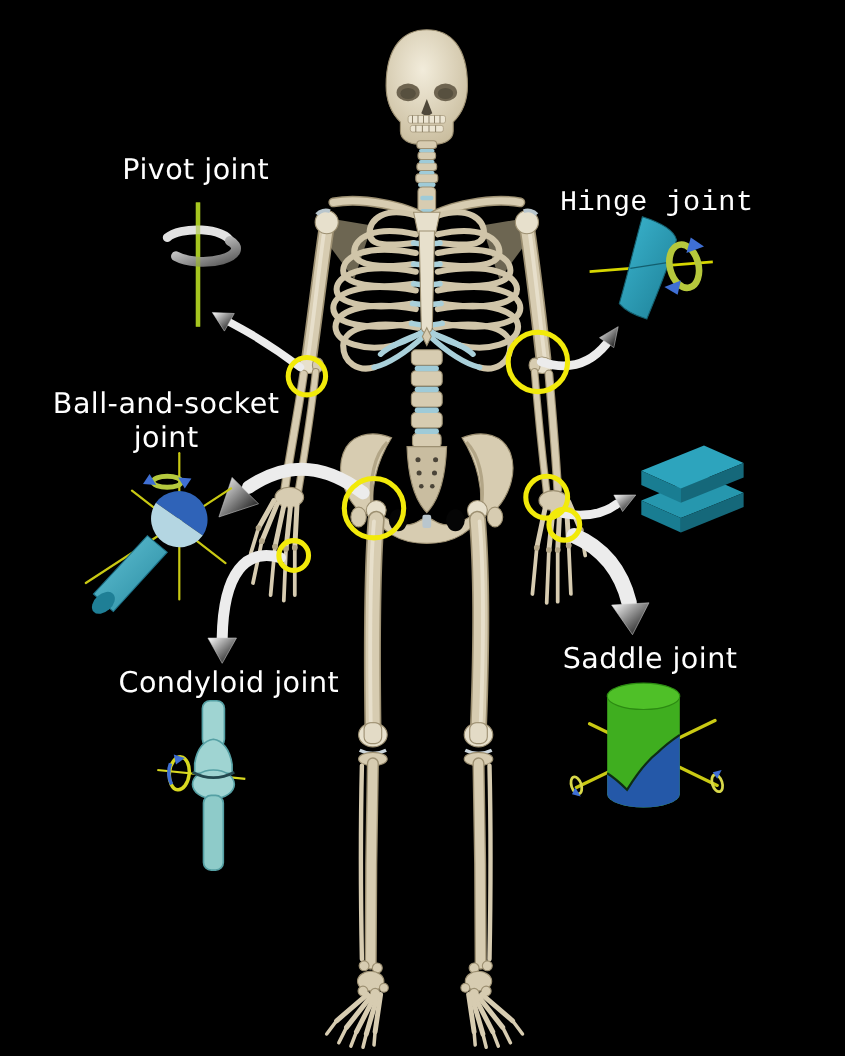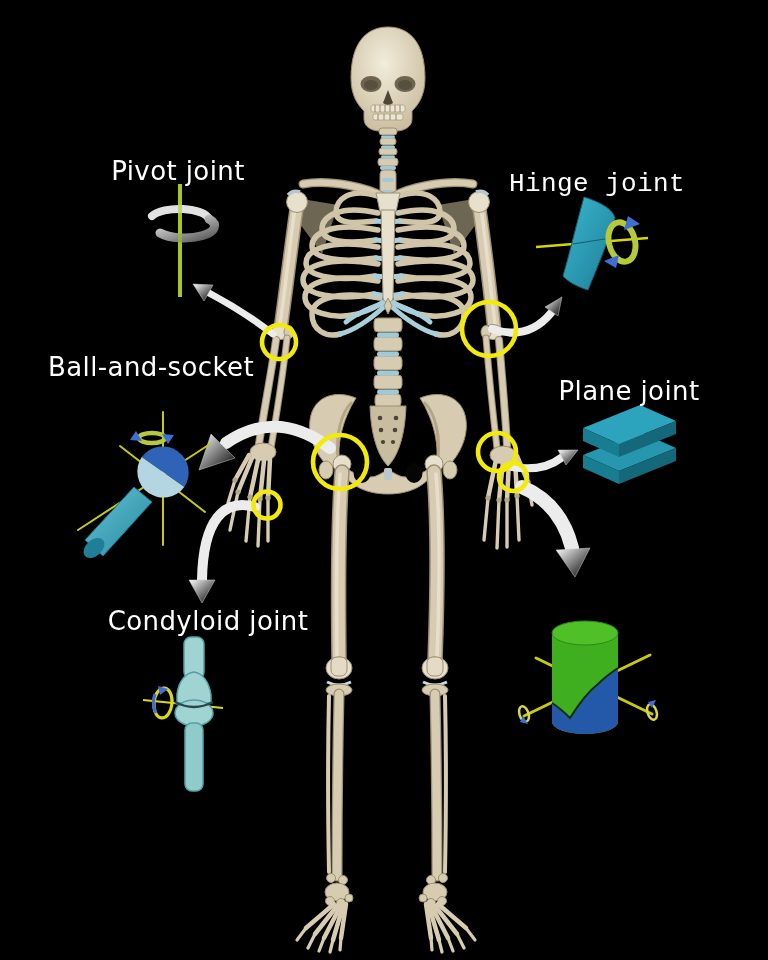--- a/index.html
+++ b/index.html
@@ -413,20 +413,21 @@
     <path d="M552,703 C560,708 566,714 570,718 C575,710 585,694 598,684 C604,678 612,672 618,668
              L618,722 A33,12 0 0 1 552,722 Z" fill="#2458a8"></path>
     <path d="M552,703 C560,708 566,714 570,718 C575,710 585,694 598,684 C604,678 612,672 618,668" stroke="#0e2d14" stroke-width="2" fill="none"></path>
     <ellipse cx="652" cy="712" rx="4.5" ry="8" fill="none" stroke="#d8d84a" stroke-width="2.5" transform="rotate(-18 652 712)"></ellipse>
     <ellipse cx="524" cy="714" rx="4.5" ry="8" fill="none" stroke="#d8d84a" stroke-width="2.5" transform="rotate(-18 524 714)"></ellipse>
     <polygon points="648,702 656,700 652,708" fill="#3f6fd4"></polygon>
     <polygon points="520,722 528,724 523,716" fill="#3f6fd4"></polygon>
   </g>
 </svg>
 
-  <div class="joint-label" style="left:178px;top:156px;">Pivot joint</div>
+  <div class="joint-label" style="left:178px;top:140px;">Pivot joint</div>
   <div class="joint-label" style="left:597px;top:169px;font-family:Liberation Mono, monospace;">Hinge joint</div>
   <div class="joint-label" style="left:151px;top:352px;">
     <div>Ball-and-socket</div>
+    <div>joint</div>
   </div>
-  <div class="joint-label" style="left:629px;top:376px;">Plane joint</div>
   <div class="joint-label" style="left:190px;top:606px;margin-left:18px;">Condyloid joint</div>
+  <div class="joint-label" style="left:591px;top:584px;">Saddle joint</div>
 </div>
 
 </body></html>

